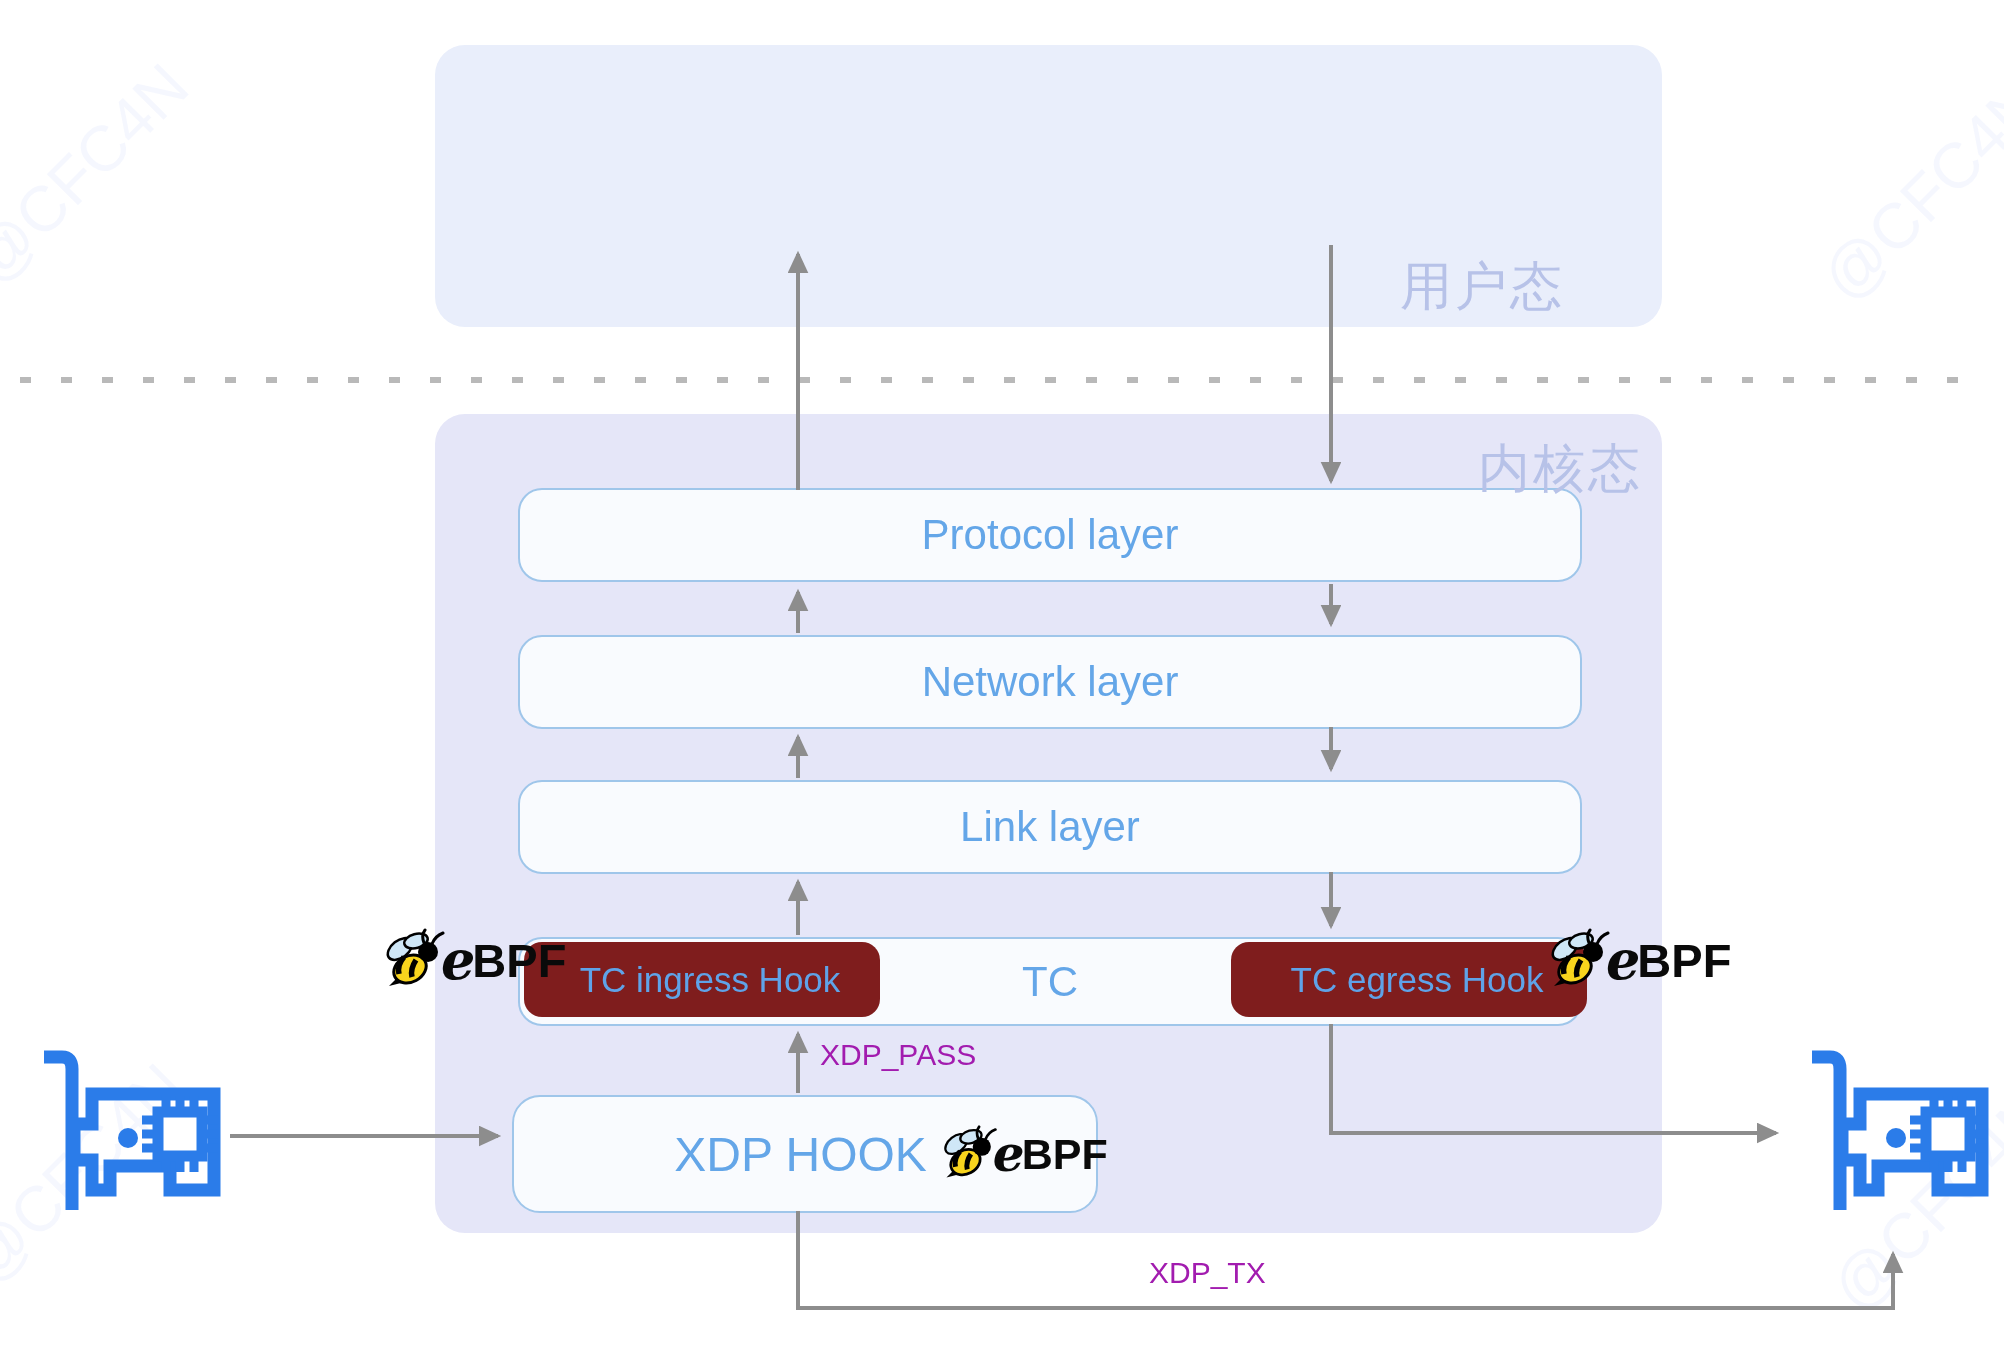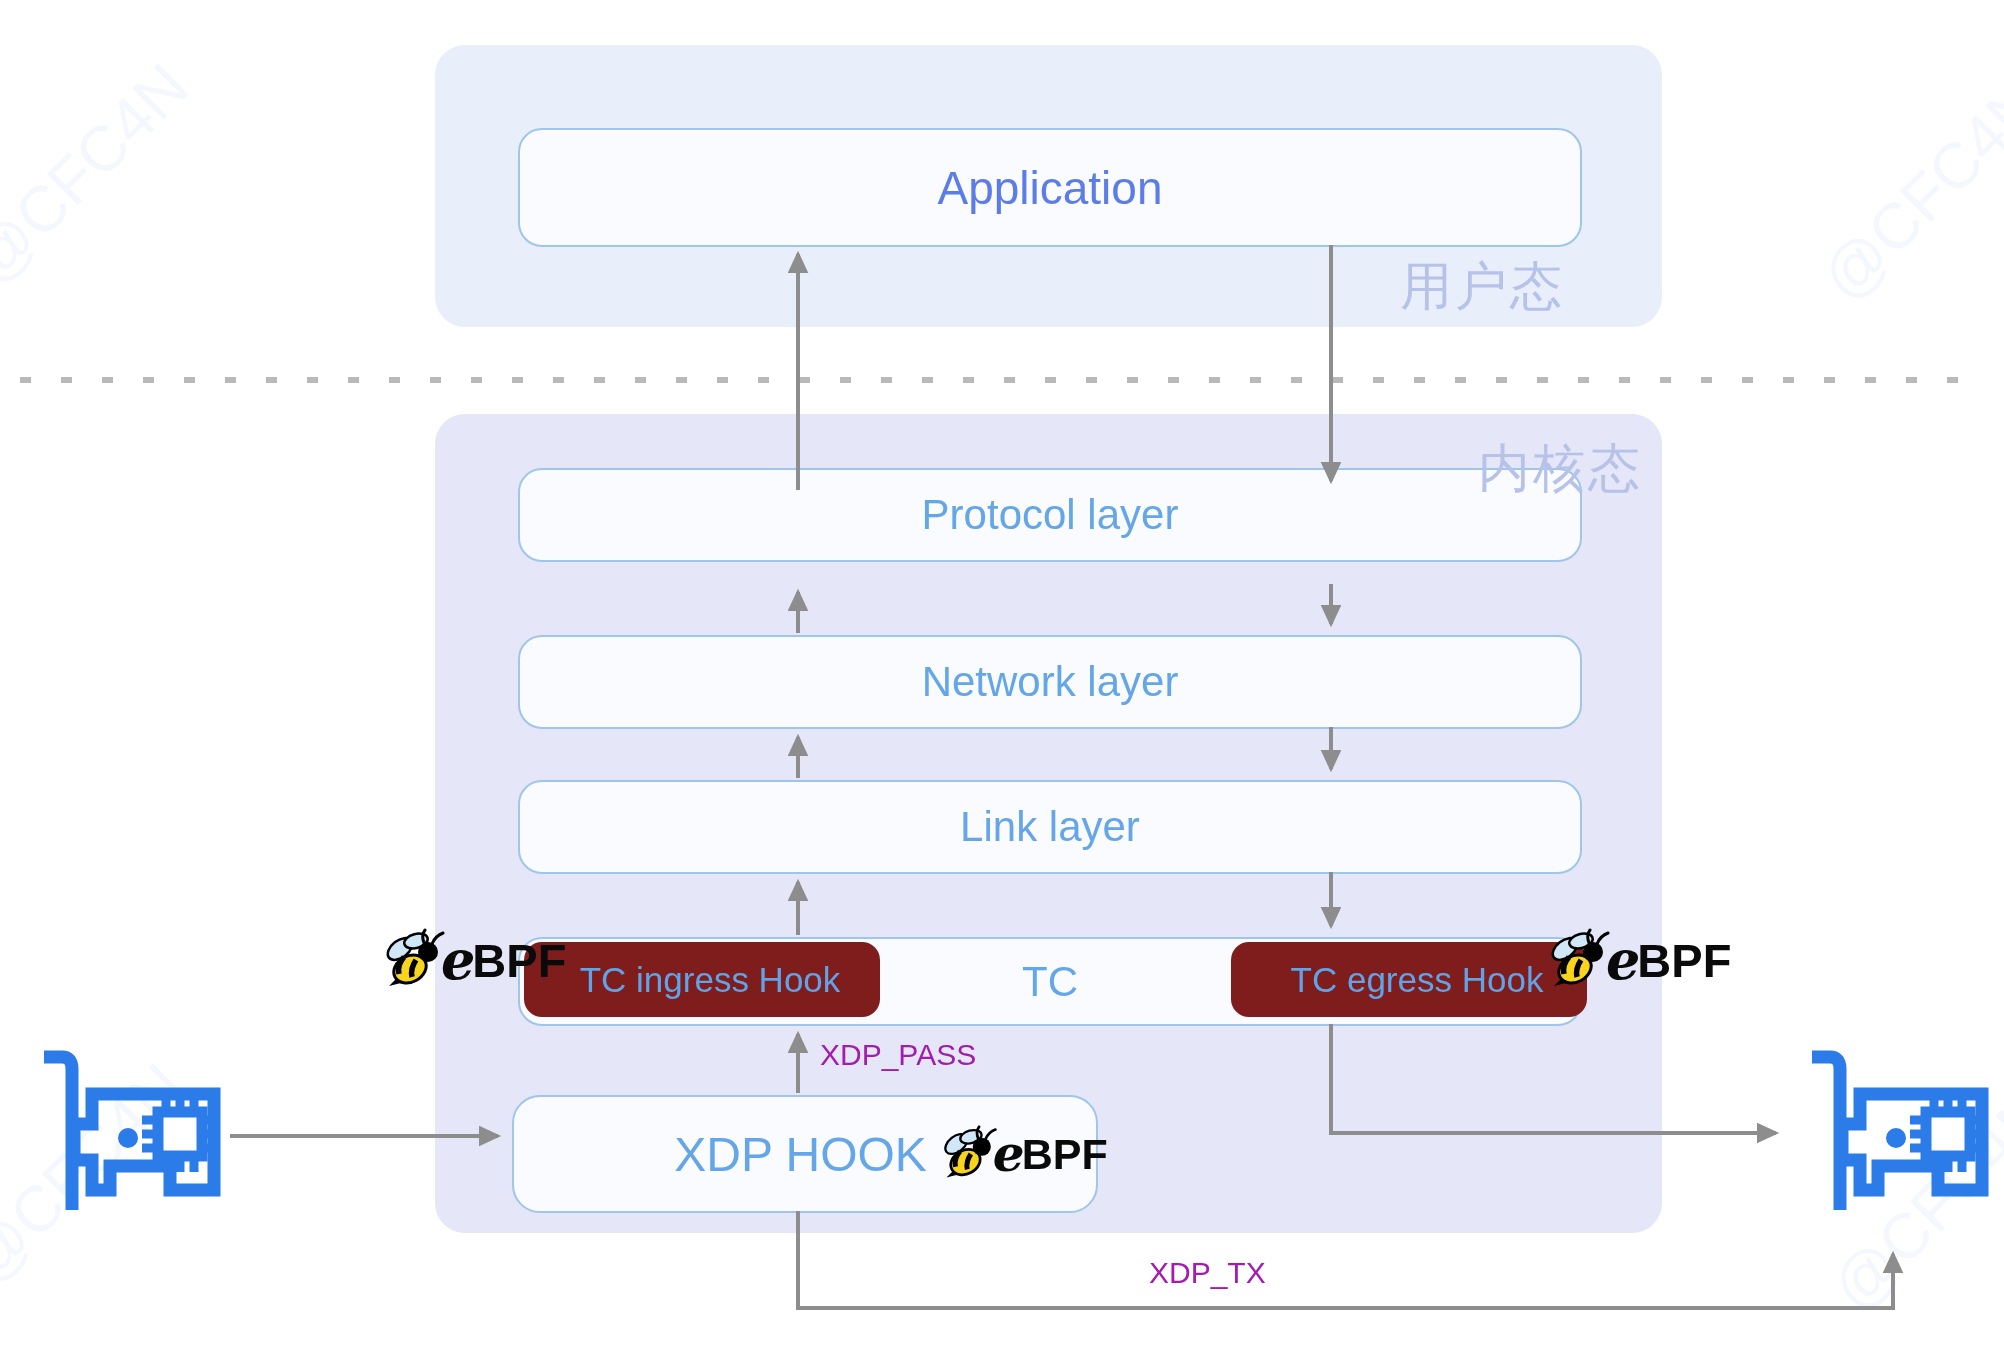--- a/index.html
+++ b/index.html
@@ -13,21 +13,21 @@
   #user-region{left:435px;top:45px;width:1227px;height:282px;background:#e9eefb;}
   #kernel-region{left:435px;top:414px;width:1227px;height:819px;background:#e5e6f8;}
 
   .zh-label{position:absolute;color:#b7c2e8;font-size:52px;letter-spacing:3px;z-index:4;}
   #user-label{left:1400px;top:252px;}
   #kernel-label{left:1478px;top:434px;}
 
   .node{position:absolute;background:#f9fbfe;border:2px solid #9fc6ea;border-radius:24px;
         display:flex;align-items:center;justify-content:center;color:#64a6e8;z-index:2;}
   #app-node{left:518px;top:128px;width:1060px;height:115px;font-size:46px;color:#5d7de6;}
-  #protocol-node{left:518px;top:468px;width:1060px;height:90px;font-size:42px;}
+  #protocol-node{left:518px;top:488px;width:1060px;height:90px;font-size:42px;}
   #network-node{left:518px;top:635px;width:1060px;height:90px;font-size:42px;}
   #link-node{left:518px;top:780px;width:1060px;height:90px;font-size:42px;}
   #tc-node{left:518px;top:937px;width:1060px;height:85px;font-size:42px;}
   #xdp-node{left:512px;top:1095px;width:582px;height:114px;font-size:48px;border-radius:28px;}
 
   .pill{position:absolute;background:#7f1d1d;border-radius:18px;display:flex;align-items:center;
         justify-content:center;color:#5fa3e8;font-size:35px;z-index:3;padding-left:16px;}
   #tc-ingress-pill{left:524px;top:942px;width:340px;height:75px;}
   #tc-egress-pill{left:1231px;top:942px;width:340px;height:75px;}
 
@@ -64,23 +64,20 @@
   <div class="wm" style="left:1833px;top:252px;">@CFC4N</div>
   <div class="wm" style="left:-25px;top:1235px;">@CFC4N</div>
   <div class="wm" style="left:1843px;top:1262px;">@CFC4N</div>
 
   <div class="region" id="user-region"></div>
   <div class="region" id="kernel-region"></div>
 
   <div class="zh-label" id="user-label">用户态</div>
   <div class="zh-label" id="kernel-label">内核态</div>
 
-  <div class="node" id="app-node">
-      <span>Application</span>
-    </div>
   <div class="node" id="protocol-node">
       <span>Protocol layer</span>
     </div>
   <div class="node" id="network-node">
       <span>Network layer</span>
     </div>
   <div class="node" id="link-node">
       <span>Link layer</span>
     </div>
 

